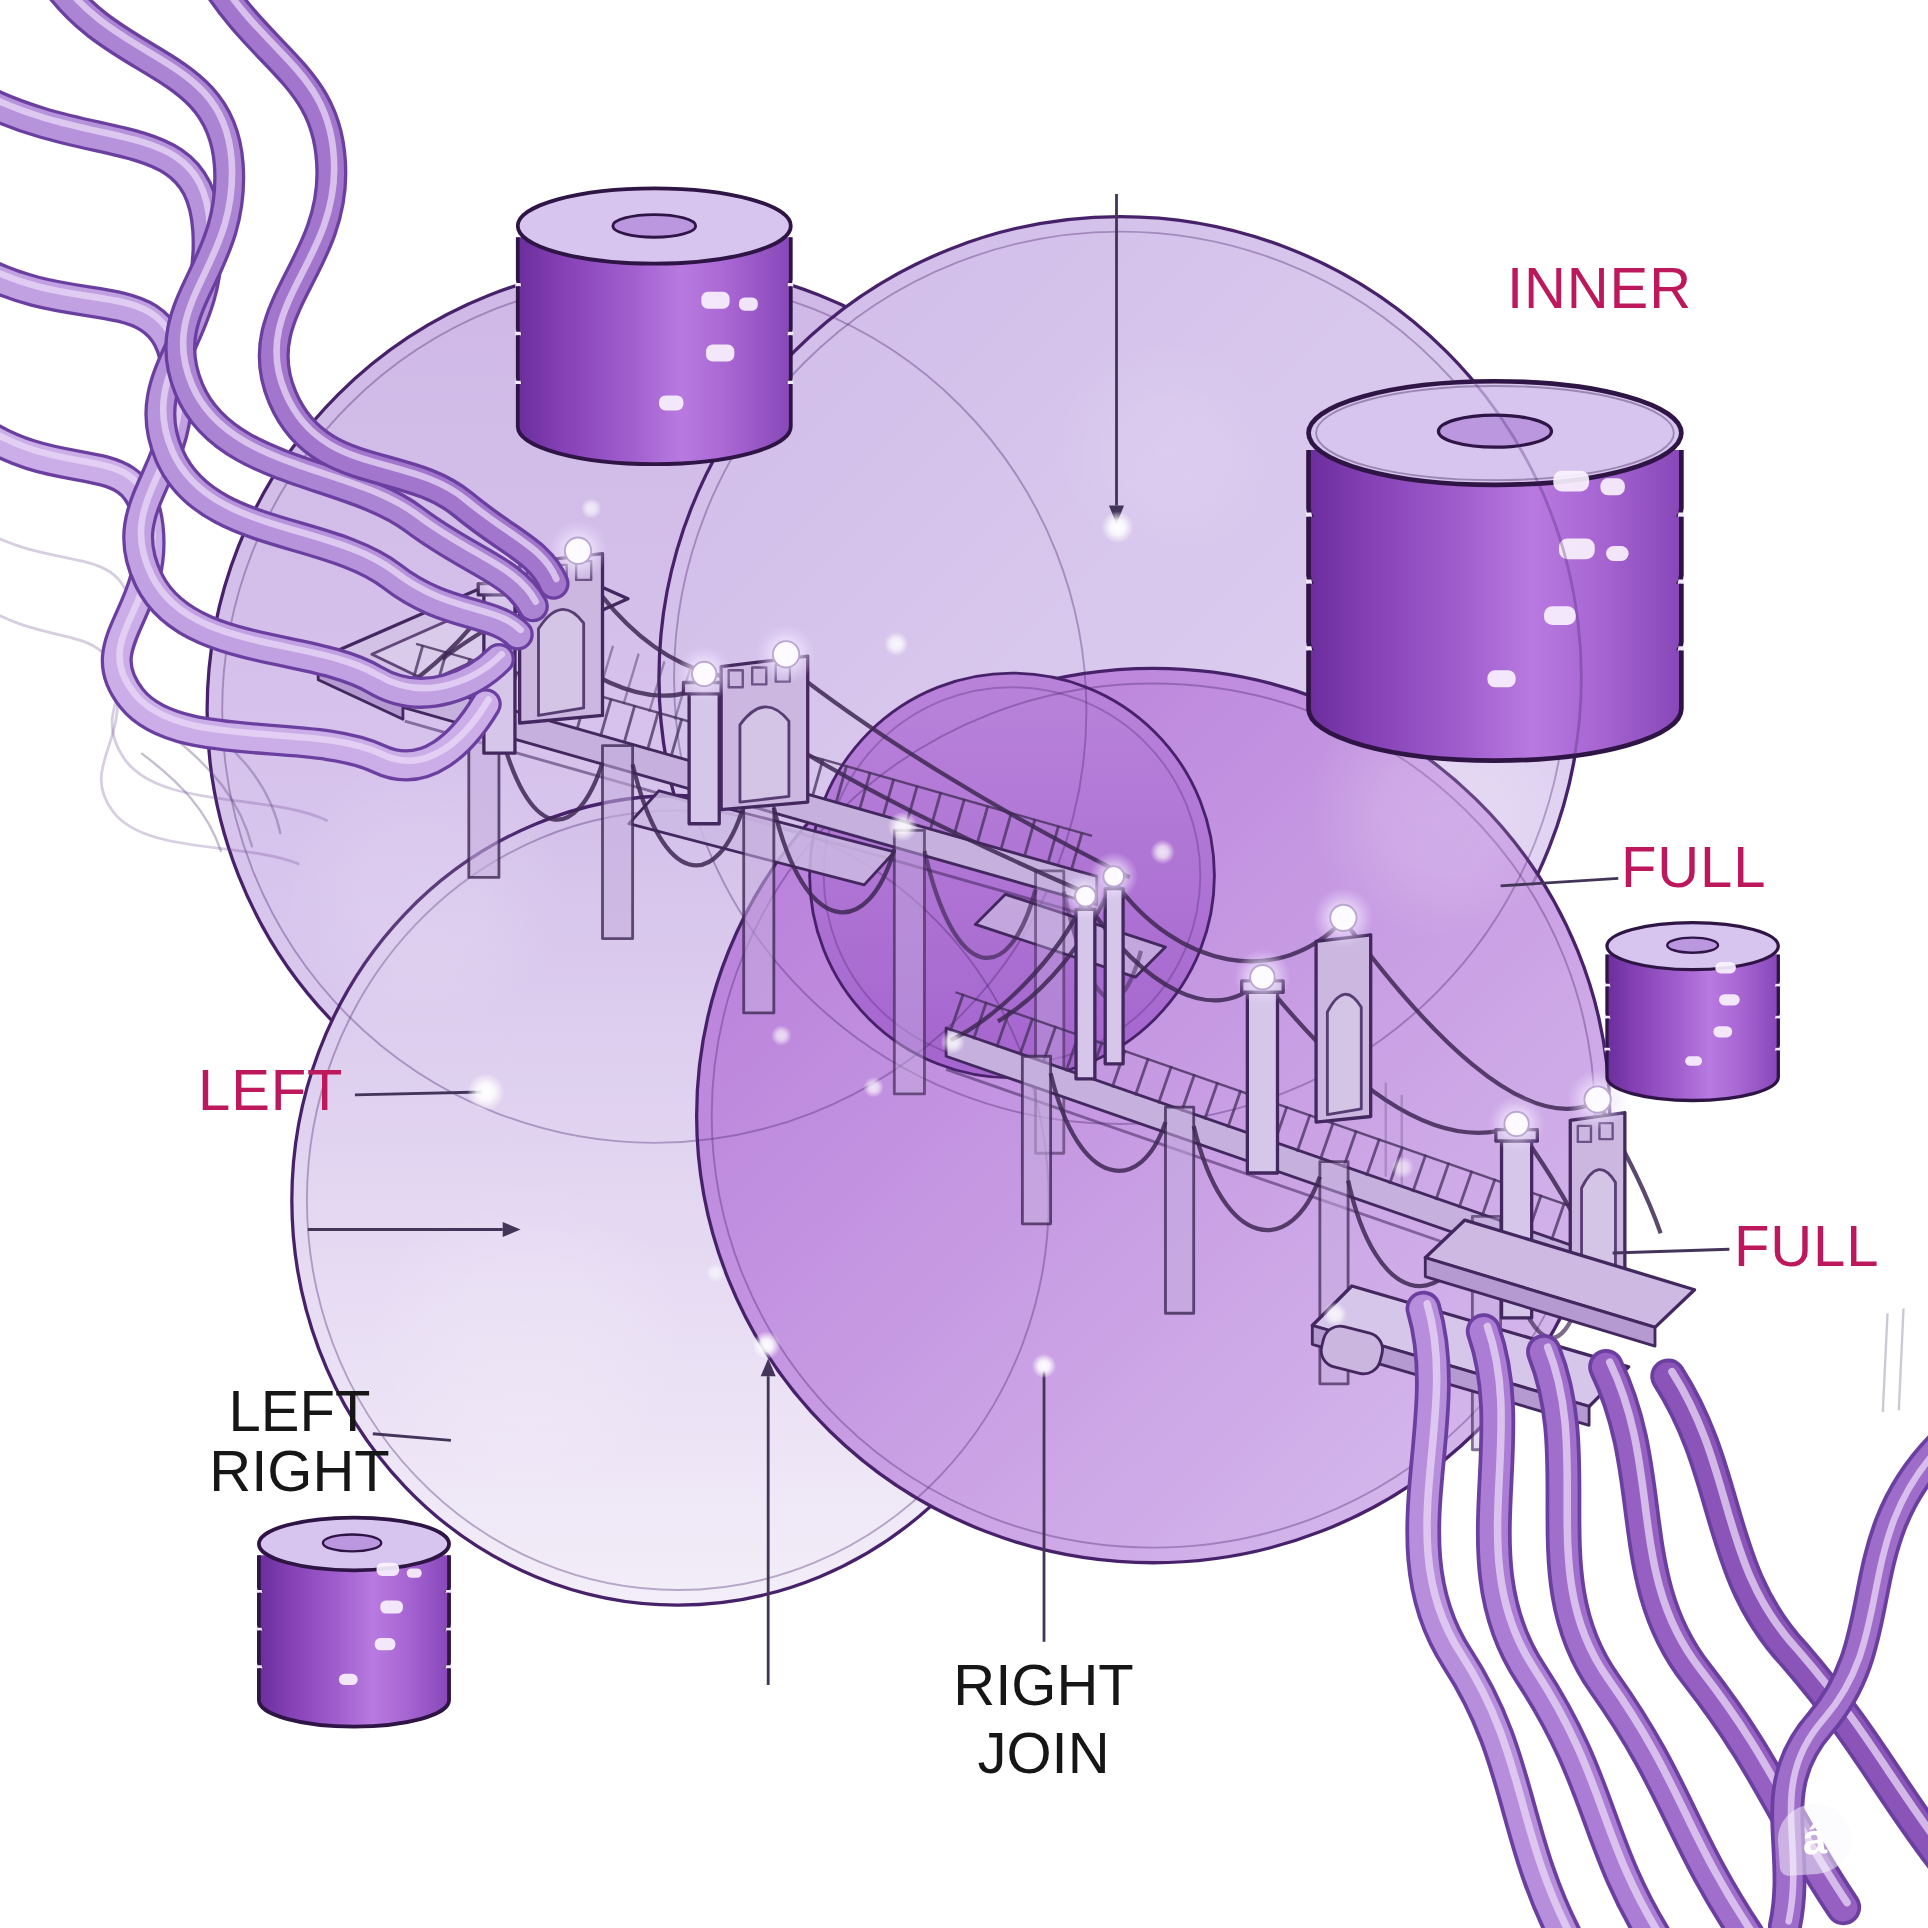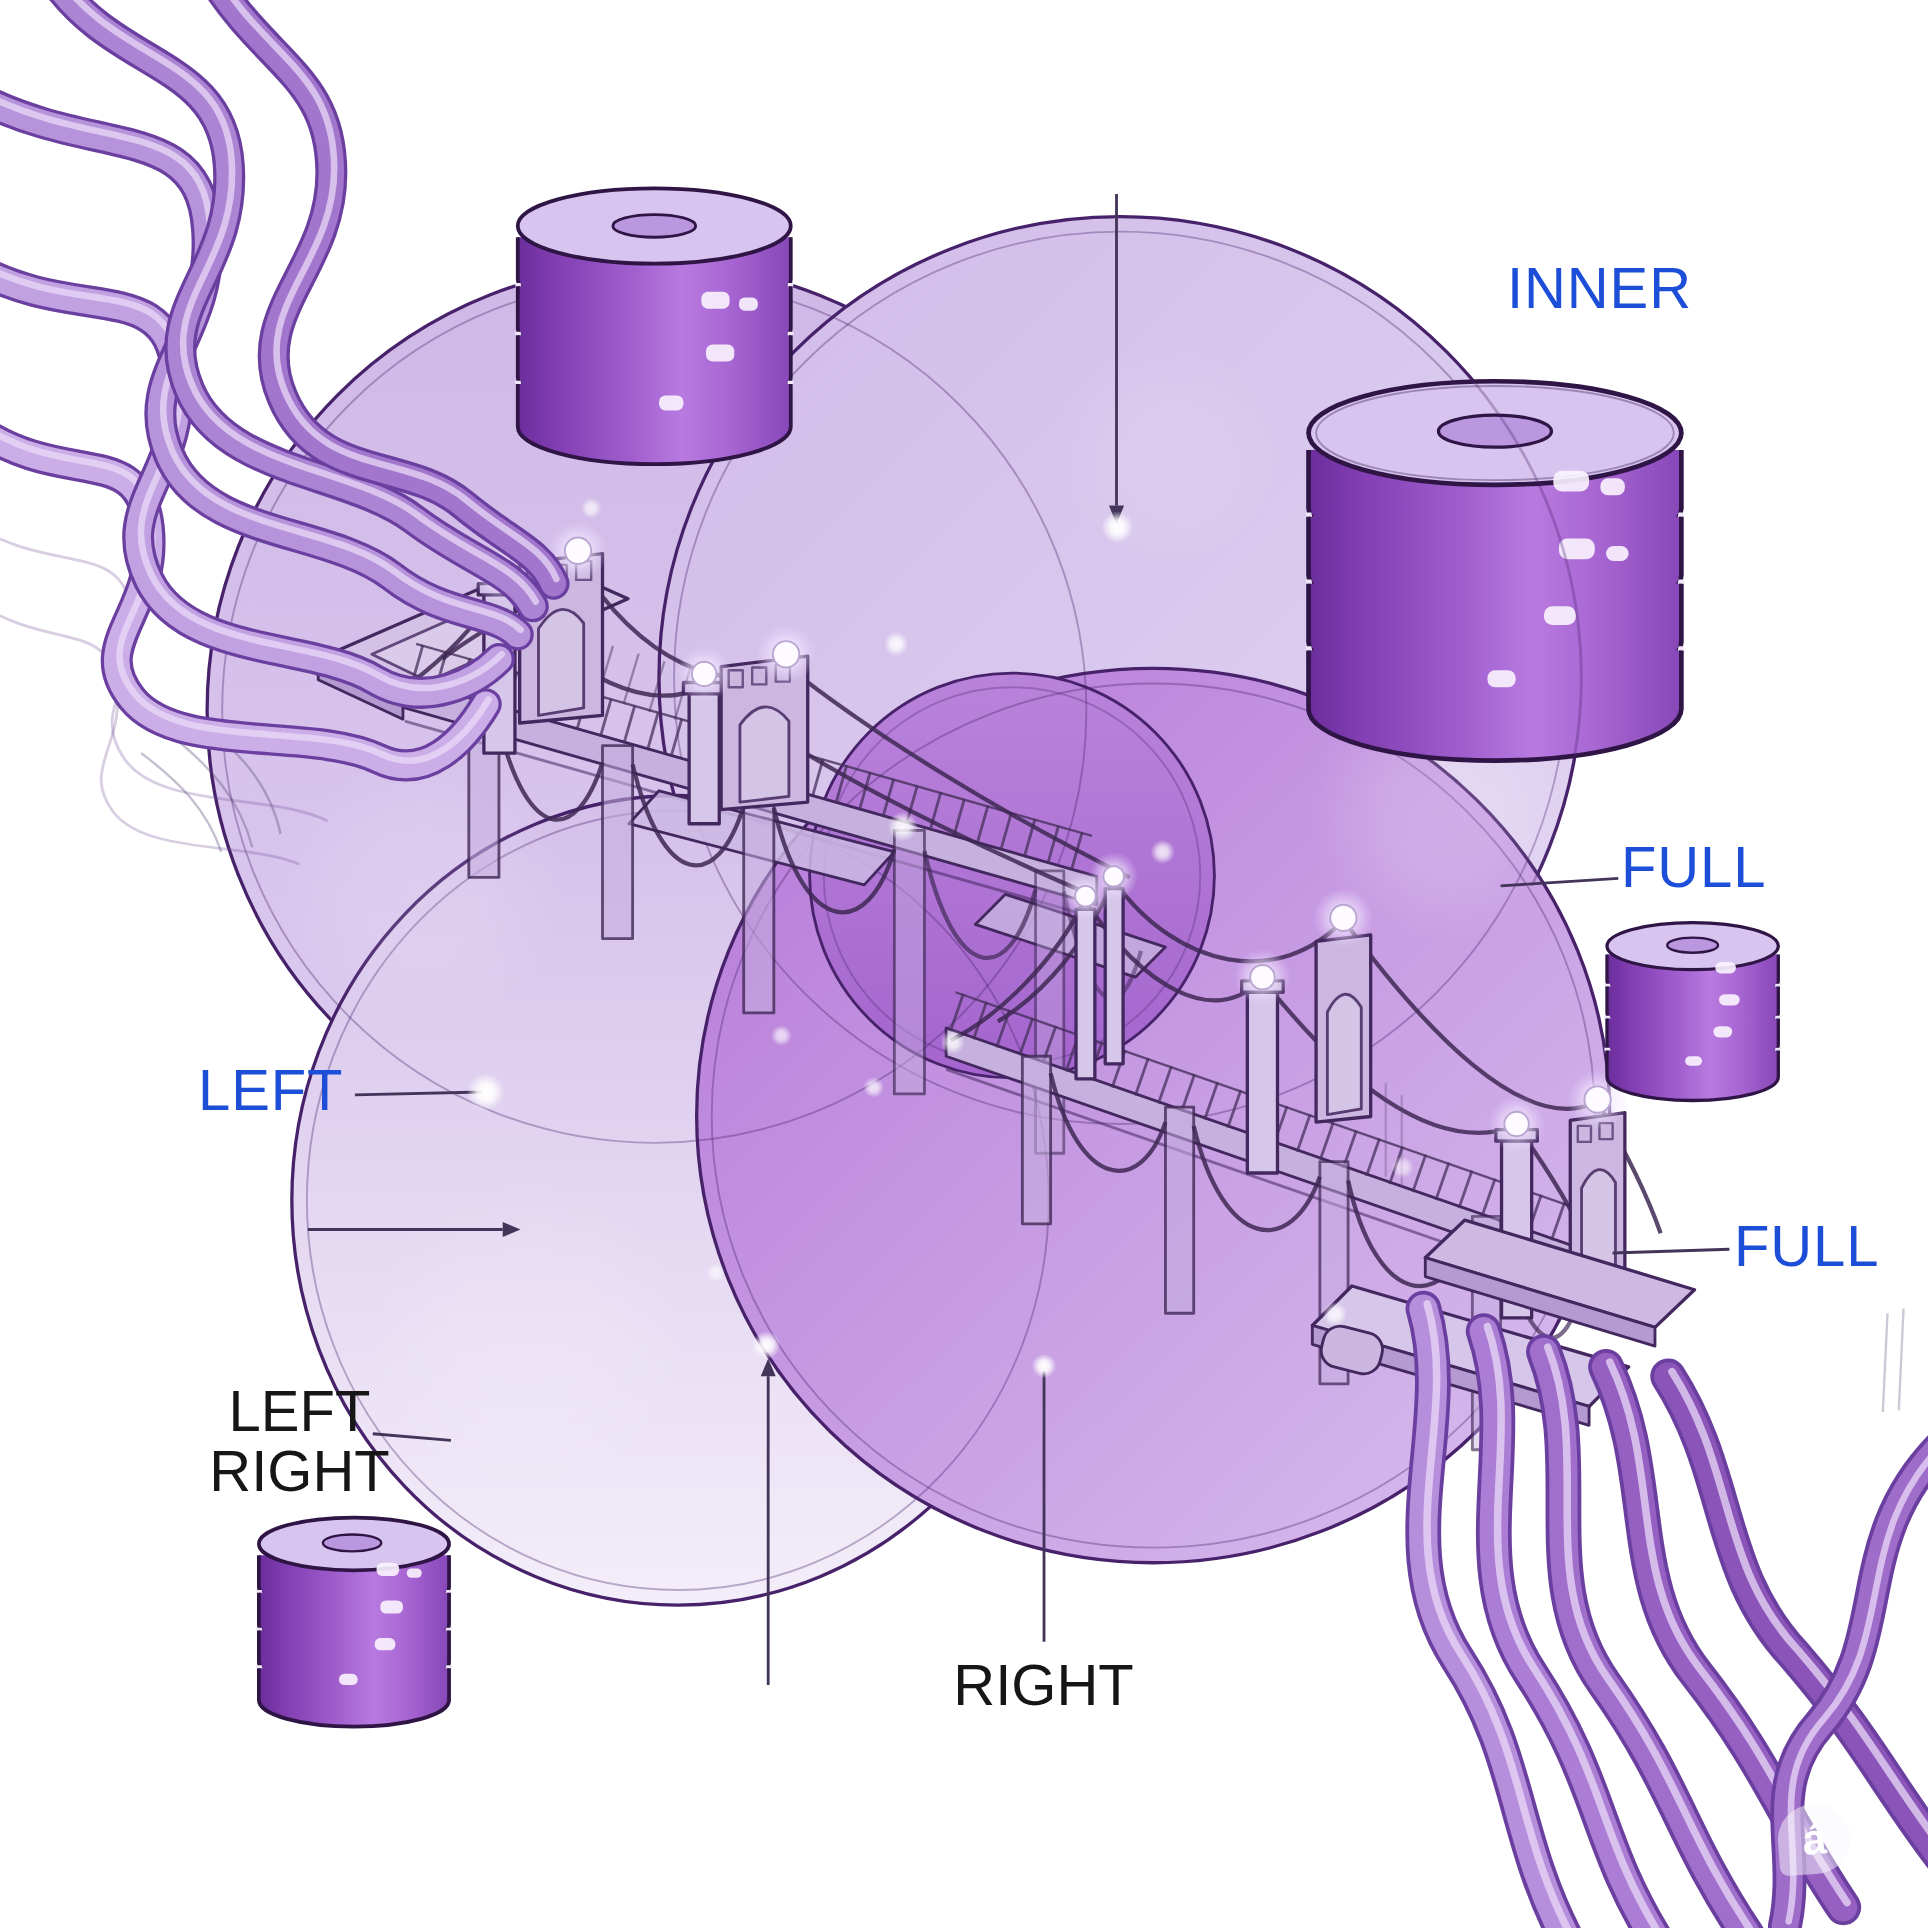--- a/index.html
+++ b/index.html
@@ -1,19 +1,19 @@
 <!DOCTYPE html>
 <html style="font-size:15px"><head>
 <meta charset="utf-8">
 <style>
   html,body{margin:0;padding:0;background:#fff;}
   #stage{position:relative;width:1928px;height:1928px;overflow:hidden;background:#fff;
          font-family:"Liberation Sans","DejaVu Sans",sans-serif;}
   #art{position:absolute;left:0;top:0;width:1928px;height:1928px;}
-  .lbl{position:absolute;color:#1d4ed8;font-size:58px;line-height:60px;letter-spacing:0.9px;
+  .lbl{position:absolute;color:#be185d;font-size:58px;line-height:60px;letter-spacing:0.9px;
        white-space:nowrap;font-weight:400;}
   .lbl2{position:absolute;color:#161616;font-size:58px;text-align:center;font-weight:400;}
   #lbl-leftright{left:149px;top:1381px;width:301px;line-height:60px;}
   #lbl-rightjoin{left:893px;top:1651px;width:301px;line-height:68px;}
   #watermark{position:absolute;left:1778px;top:1804px;width:73px;height:70px;
              background:rgba(250,248,253,0.50);border-radius:50% 50% 50% 12%;
              transform:rotate(-4deg);display:flex;align-items:center;justify-content:center;
              color:#ffffff;font-size:43px;font-weight:bold;}
   .rb-o{fill:none;stroke:#6b3fa0;stroke-linecap:round;}
   .rb-f{fill:none;stroke-linecap:round;}
@@ -405,19 +405,20 @@
 <div class="lbl" style="left:1507px;top:258px;">INNER</div>
 <div class="lbl" style="left:1621px;top:837px;">FULL</div>
 <div class="lbl" style="left:1734px;top:1216px;">FULL</div>
 <div class="lbl" style="left:198px;top:1060px;">LEFT</div>
 <div class="lbl2" id="lbl-leftright">
   <div>LEFT</div>
   <div>RIGHT</div>
 </div>
 <div class="lbl2" id="lbl-rightjoin">
   <div>RIGHT</div>
+  <div>JOIN</div>
 </div>
 
 <div id="watermark">
   <span>á</span>
 </div>
 </div>
 
 
 </body></html>

